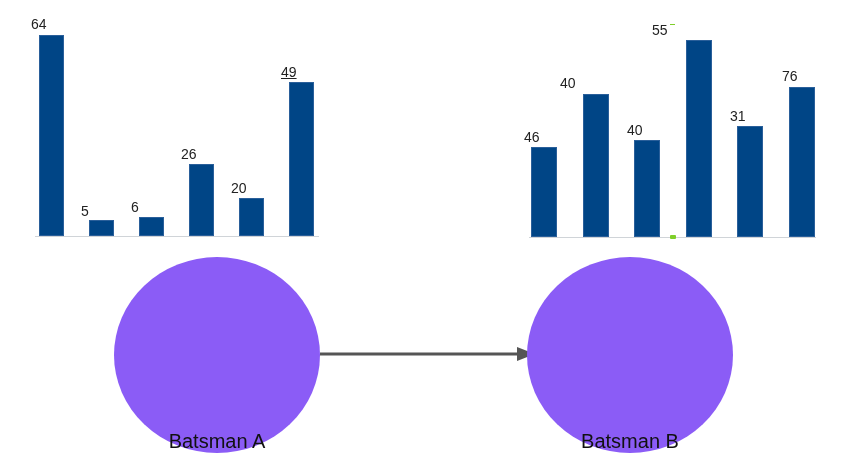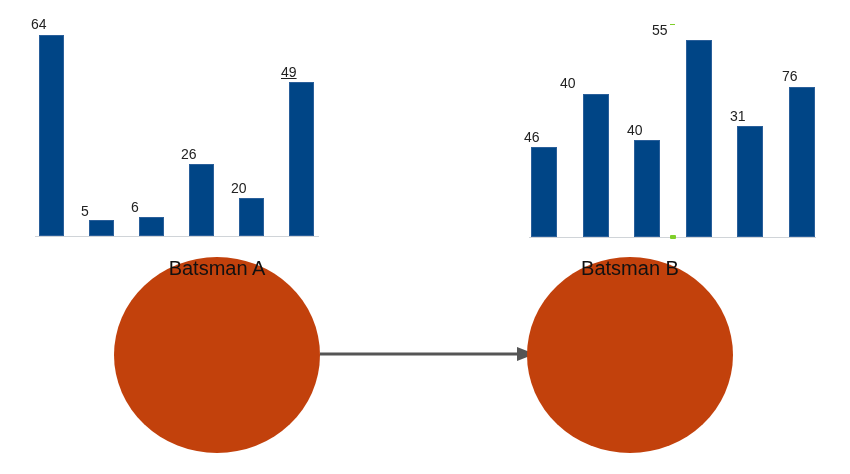--- a/index.html
+++ b/index.html
@@ -3,22 +3,22 @@
   <meta charset="utf-8">
   <style>
     html, body { margin: 0; padding: 0; background: #ffffff; }
     body { width: 850px; height: 474px; position: relative; overflow: hidden;
            font-family: "Liberation Sans", sans-serif; }
     .chart { position: absolute; }
     .axis { position: absolute; height: 1px; background: #d0d4d8; }
     .bar { position: absolute; background: #004586; box-shadow: inset 0 0 0 1px #2a5f9a; }
     .bar-label { position: absolute; width: 40px; font-size: 14px;
                  color: #222; line-height: 12px; }
-    .node { position: absolute; background: #c2410c; border-radius: 50%;
-            display: flex; align-items: flex-start; justify-content: center; }
+    .node { position: absolute; background: #8b5cf6; border-radius: 50%;
+            display: flex; align-items: flex-end; justify-content: center; }
     .node-label { font-size: 20px; color: #111; }
     .marker { position: absolute; background: #7fcf2a; }
     svg.edge { position: absolute; left: 0; top: 0; }
   </style>
 </head>
 <body>
 
 <div class="chart" style="left:0;top:0;width:340px;height:245px;">
   <div class="axis" style="left:35px;top:236px;width:284px;"></div>
 

